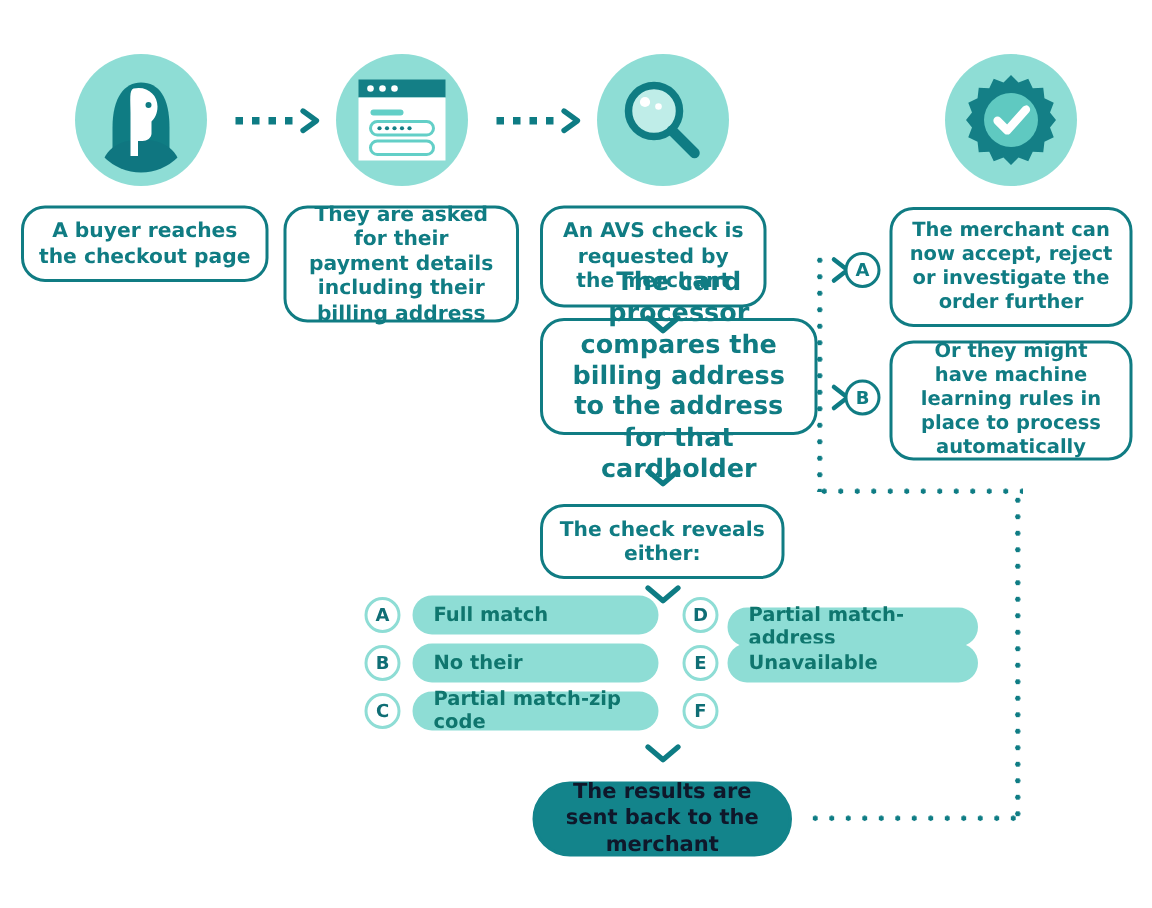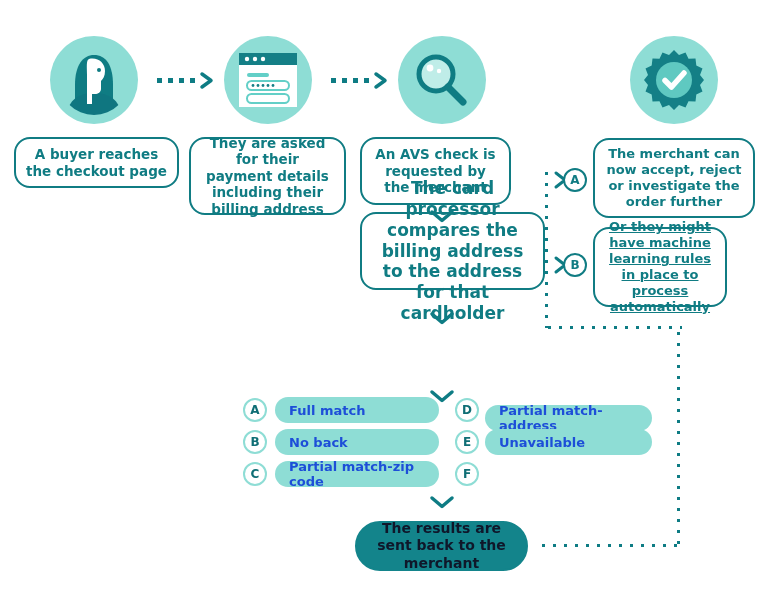--- a/index.html
+++ b/index.html
@@ -49,21 +49,21 @@
     background: #13848B;
     border-color: #13848B;
     color: #0f172a;
   }
 
   
   .pill {
     box-sizing: border-box;
     background: #8EDDD5;
     border-radius: 18px;
-    color: #1d4ed8;
+    color: #0f766e;
     font-weight: bold;
     font-size: 13px;
     display: flex;
     align-items: center;
     padding-left: 14px;
     height: 26px;
   }
   .badge {
     box-sizing: border-box;
     width: 24px;
@@ -203,39 +203,42 @@
   <div class="abs node" style="left:360px; top:212px; width:185px; height:78px; font-size:17px;">
     <span>The card processor compares the billing address to the address for that cardholder</span>
   </div>
 
   <div class="abs" style="left:428px; top:310px; width:28px; height:16px;">
     <svg width="28" height="16" viewBox="0 0 28 16">
       <path d="M4 4 L14 12.5 L24 4" fill="none" stroke="#0E7C84" stroke-width="3.5" stroke-linecap="round" stroke-linejoin="round"></path>
     </svg>
   </div>
 
+  <div class="abs node" style="left:360px; top:336px; width:163px; height:50px; font-size:13.5px;">
+    <span>The check reveals either:</span>
+  </div>
 
   <div class="abs" style="left:428px; top:388px; width:28px; height:16px;">
     <svg width="28" height="16" viewBox="0 0 28 16">
       <path d="M4 4 L14 12.5 L24 4" fill="none" stroke="#0E7C84" stroke-width="3.5" stroke-linecap="round" stroke-linejoin="round"></path>
     </svg>
   </div>
 
   <div class="abs badge" style="left:243px; top:398px;">
     <span>A</span>
   </div>
   <div class="abs pill" style="left:275px; top:397px; width:164px;">
     <span>Full match</span>
   </div>
 
   <div class="abs badge" style="left:243px; top:430px;">
     <span>B</span>
   </div>
   <div class="abs pill" style="left:275px; top:429px; width:164px;">
-    <span>No back</span>
+    <span>No their</span>
   </div>
 
   <div class="abs badge" style="left:243px; top:462px;">
     <span>C</span>
   </div>
   <div class="abs pill" style="left:275px; top:461px; width:164px;">
     <span>Partial match-zip code</span>
   </div>
 
   <div class="abs badge" style="left:455px; top:398px;">
@@ -289,17 +292,17 @@
     </svg>
   </div>
   <div class="abs badge outline-dark" style="left:563px; top:253px; width:24px; height:24px; border-width:2px;">
     <span>B</span>
   </div>
 
   <div class="abs node" style="left:593px; top:138px; width:162px; height:80px; font-size:13px;">
     <span>The merchant can now accept, reject or investigate the order further</span>
   </div>
 
-  <div class="abs node" style="left:593px; top:227px; width:134px; height:80px; font-size:13px;text-decoration:underline;">
+  <div class="abs node" style="left:593px; top:227px; width:162px; height:80px; font-size:13px;">
     <span>Or they might have machine learning rules in place to process automatically</span>
   </div>
 
 </div>
 
 </body></html>

